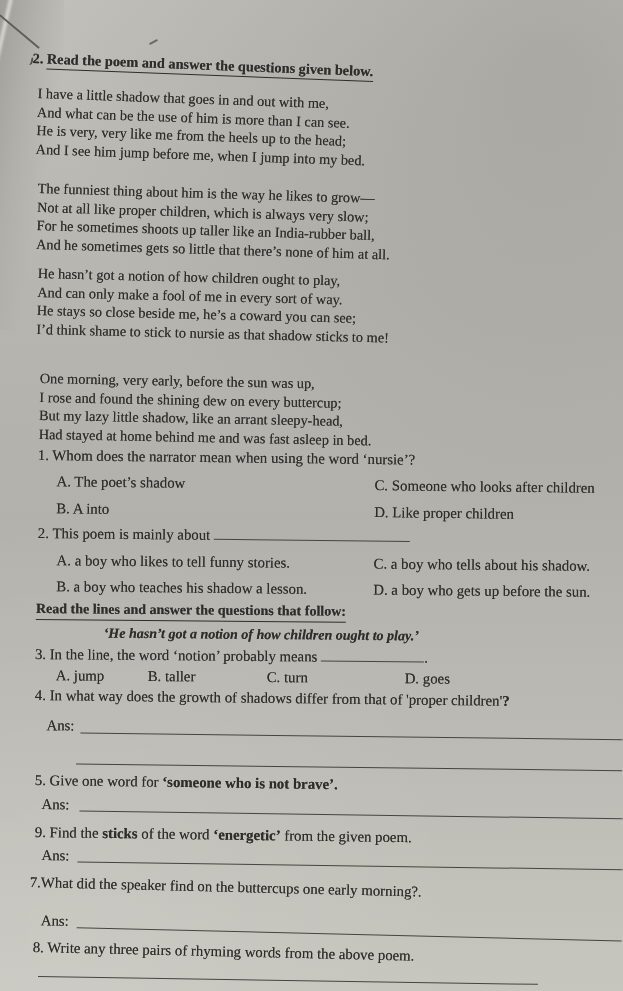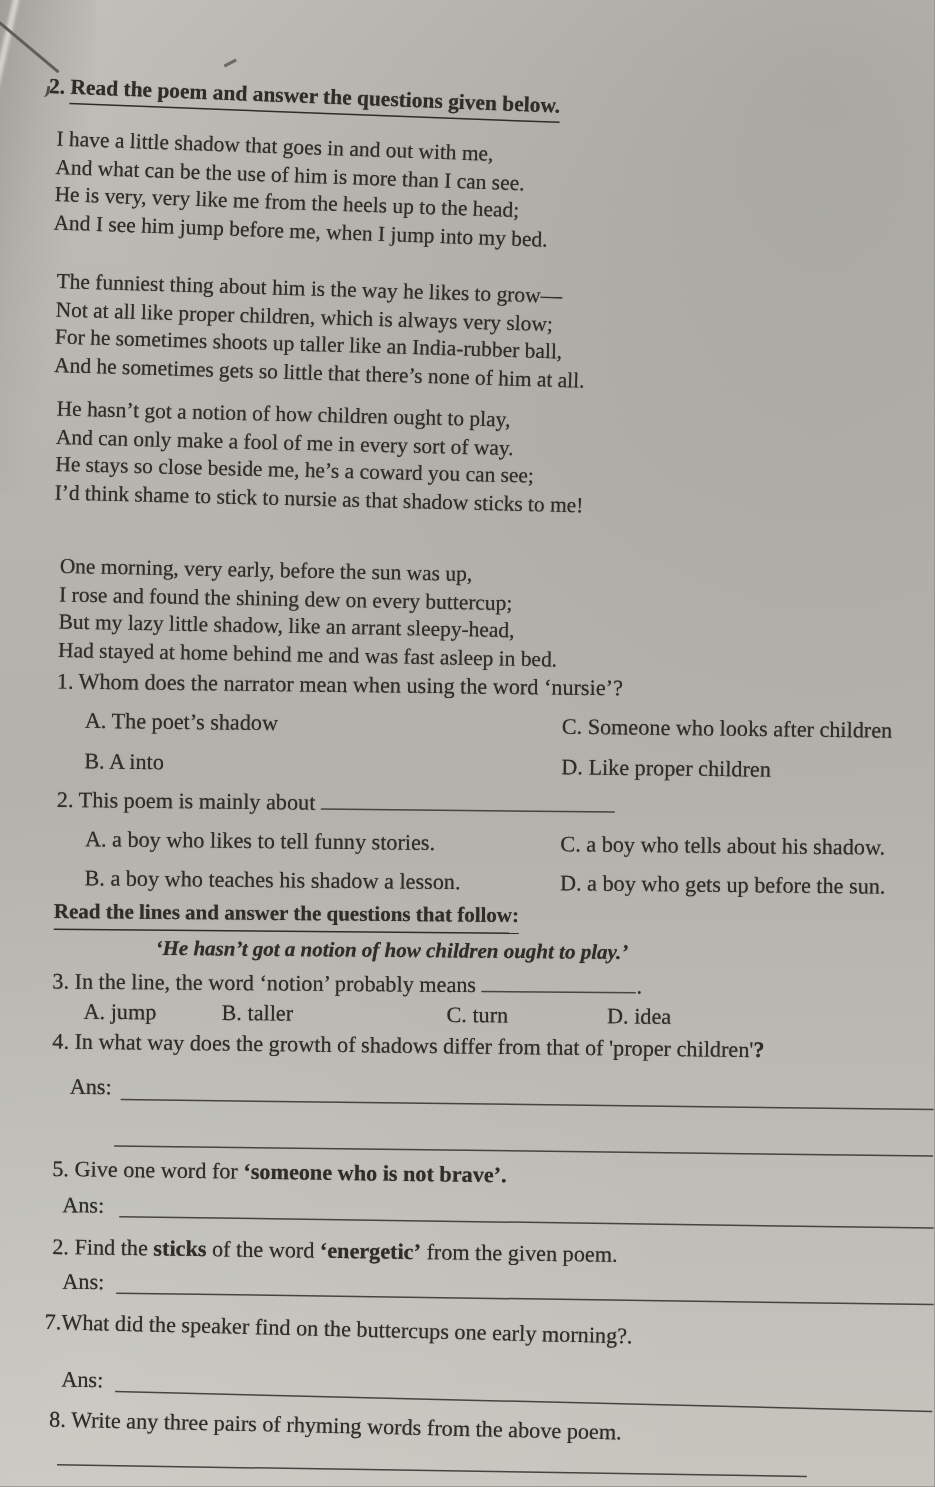--- a/index.html
+++ b/index.html
@@ -121,22 +121,22 @@
     <div style="left:0;top:0;font-size:14px" class="u">Read the lines and answer the questions that follow:</div>
     <div class="quote" style="left:68px;top:24px">‘He hasn’t got a notion of how children ought to play.’</div>
   </div>
 
   <div class="blk q q3">
     <div style="left:0;top:0">
       <span class="txt">3. In the line, the word ‘notion’ probably means</span><span class="blank" style="width:103px"></span><span class="txt">.</span>
     </div>
     <div style="left:21px;top:21px">A. jump</div>
     <div style="left:113px;top:21px">B.  taller</div>
-    <div style="left:263px;top:21px">C. turn</div>
-    <div style="left:370px;top:21px">D. idea</div>
+    <div style="left:232px;top:21px">C. turn</div>
+    <div style="left:370px;top:21px">D. goes</div>
   </div>
 
   <div class="blk q q4">
     <div style="left:0;top:0">
       <span class="txt">4. In what way does the growth of shadows differ from that of 'proper children'</span><b class="txt">?</b>
     </div>
     <div style="left:12px;top:30px">Ans:</div>
     <div class="ansline" style="left:46px;top:45px;width:542px"></div>
     <div class="ansline" style="left:42px;top:76px;width:546px"></div>
   </div>
@@ -144,21 +144,21 @@
   <div class="blk q q5">
     <div style="left:0;top:0">
       <span class="txt">5. Give one word for </span><b class="txt">‘someone who is not brave’.</b>
     </div>
     <div style="left:7px;top:24px">Ans:</div>
     <div class="ansline" style="left:45px;top:38px;width:543px"></div>
   </div>
 
   <div class="blk q q6">
     <div style="left:0;top:0">
-      <span class="txt">2. Find the </span><b class="txt">sticks</b><span class="txt"> of  the word </span><b class="txt">‘energetic’</b><span class="txt"> from the given poem.</span>
+      <span class="txt">9. Find the </span><b class="txt">sticks</b><span class="txt"> of  the word </span><b class="txt">‘energetic’</b><span class="txt"> from the given poem.</span>
     </div>
     <div style="left:7px;top:23px">Ans:</div>
     <div class="ansline" style="left:43px;top:37px;width:545px"></div>
   </div>
 
   <div class="blk q q7">
     <div style="left:0;top:0">7.What did the speaker find on the buttercups one early morning?.</div>
     <div style="left:12px;top:38px">Ans:</div>
     <div class="ansline" style="left:48px;top:52px;width:545px"></div>
   </div>

